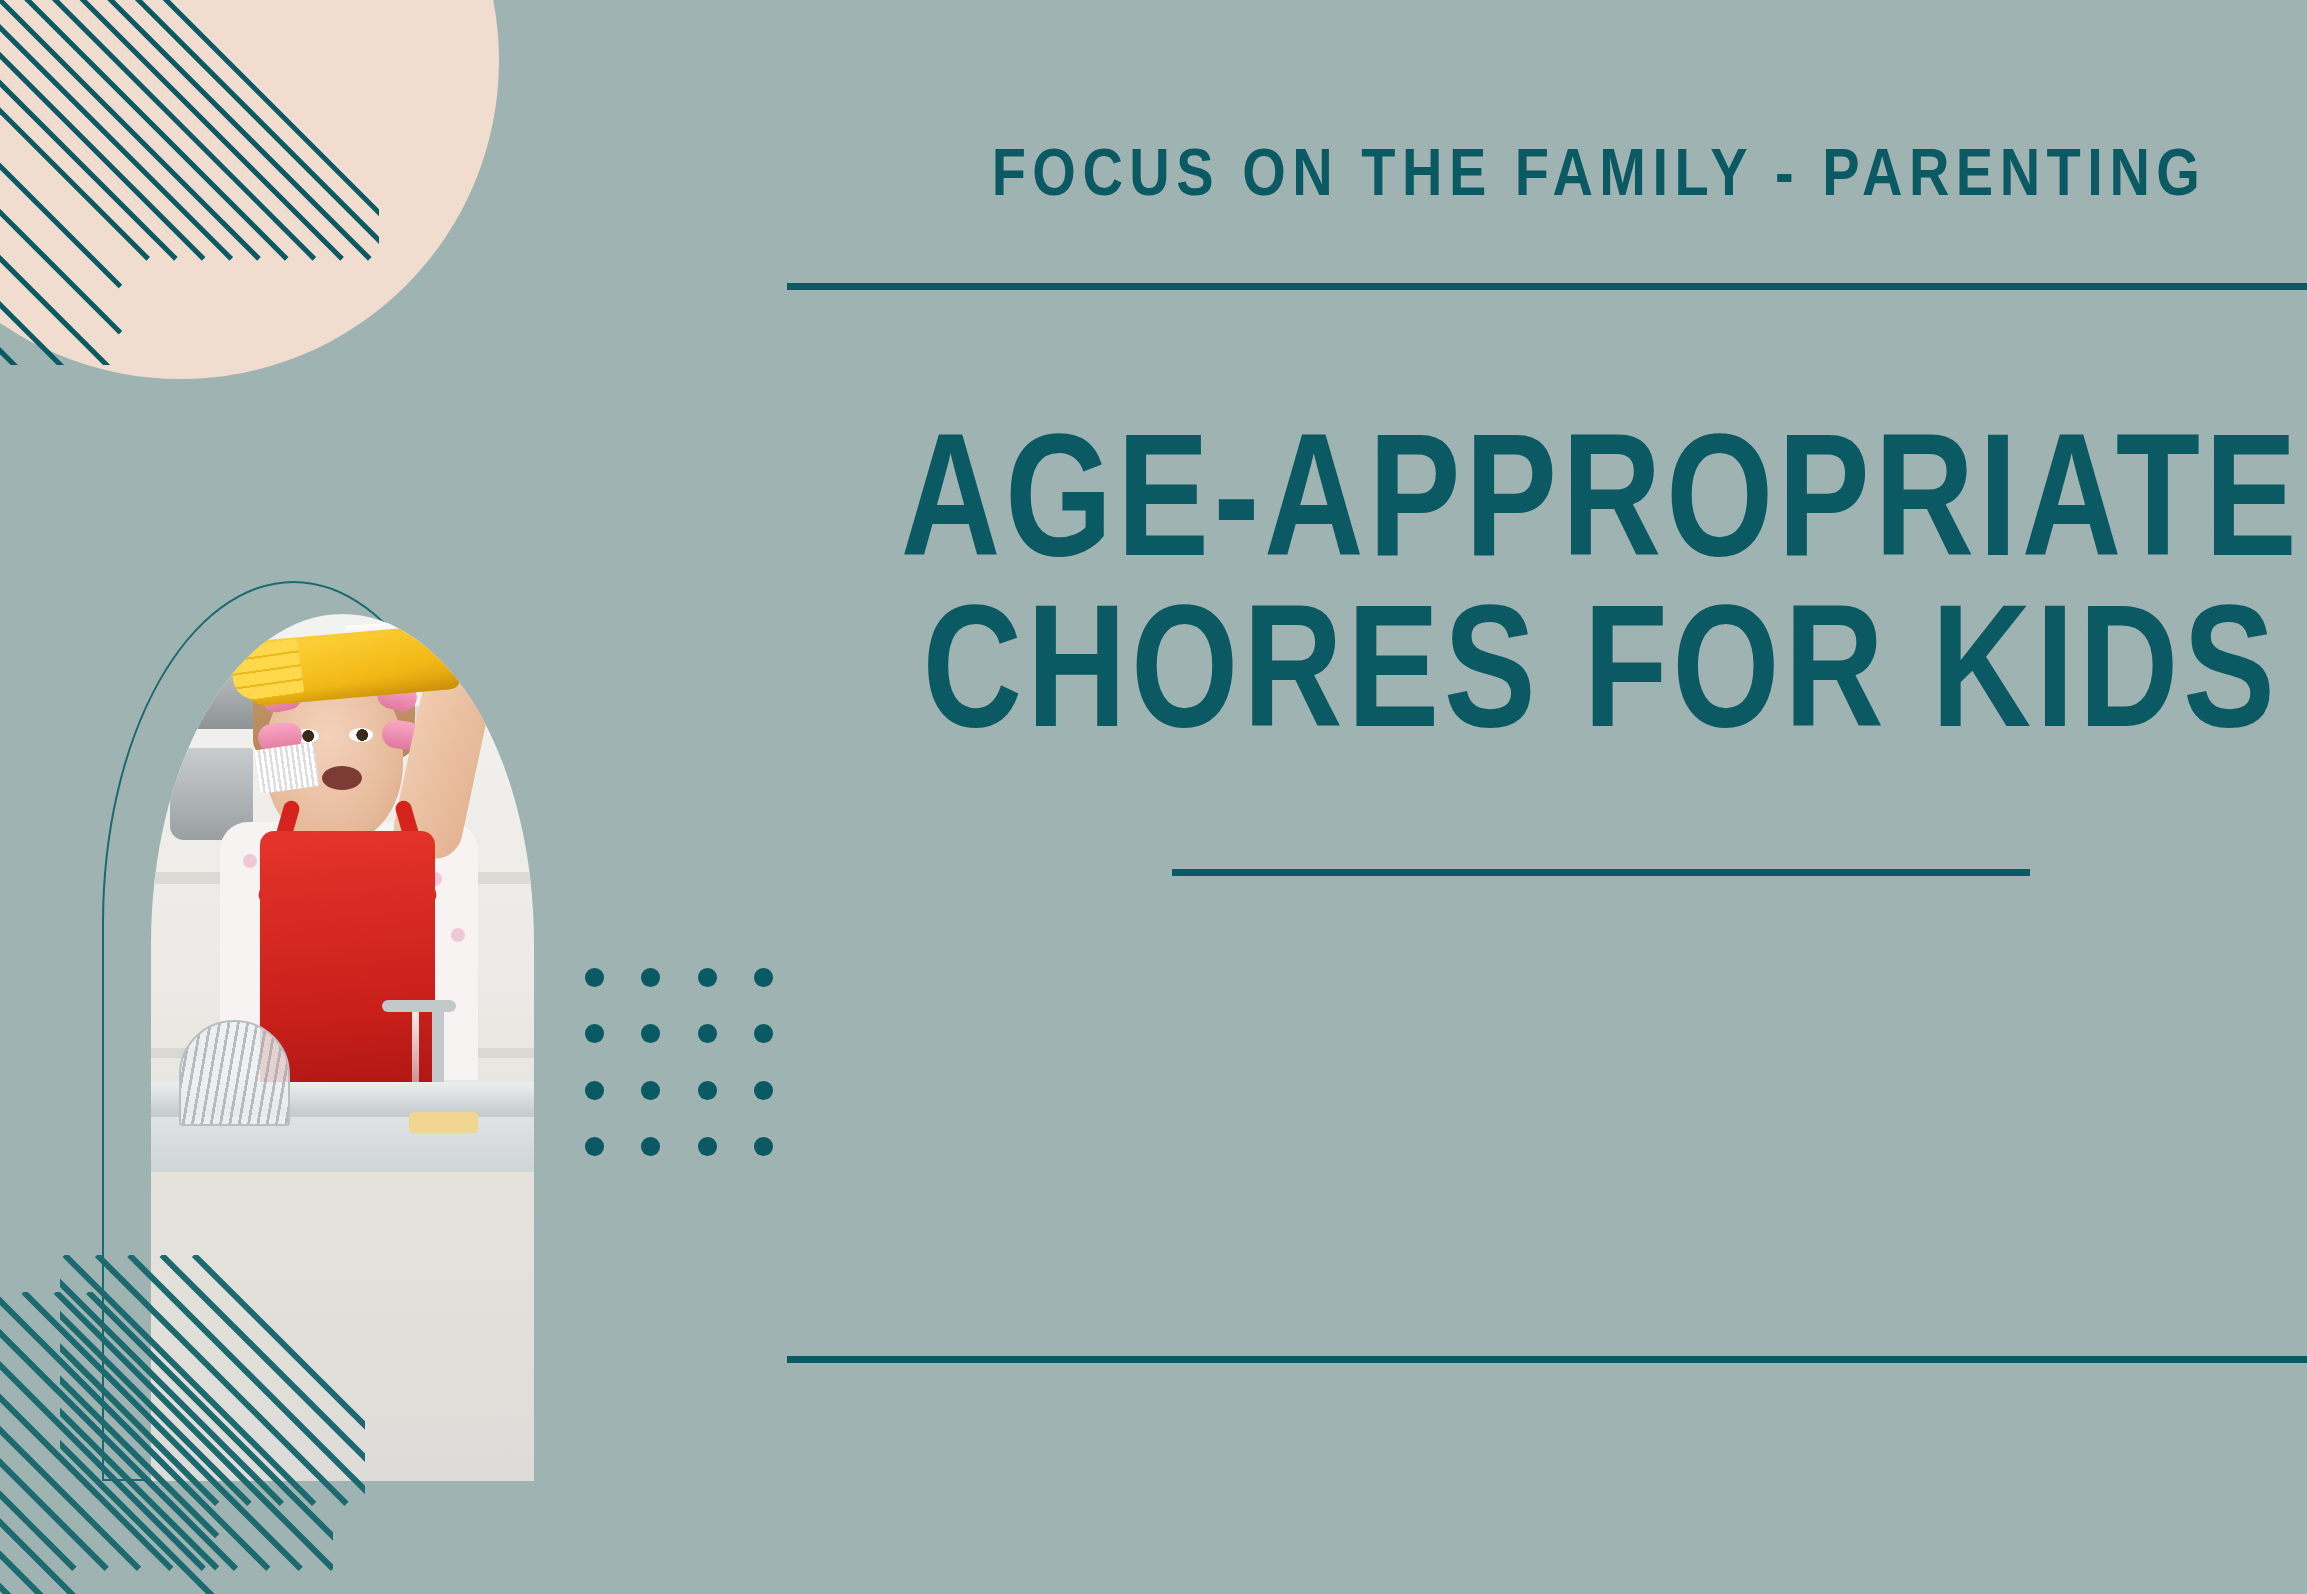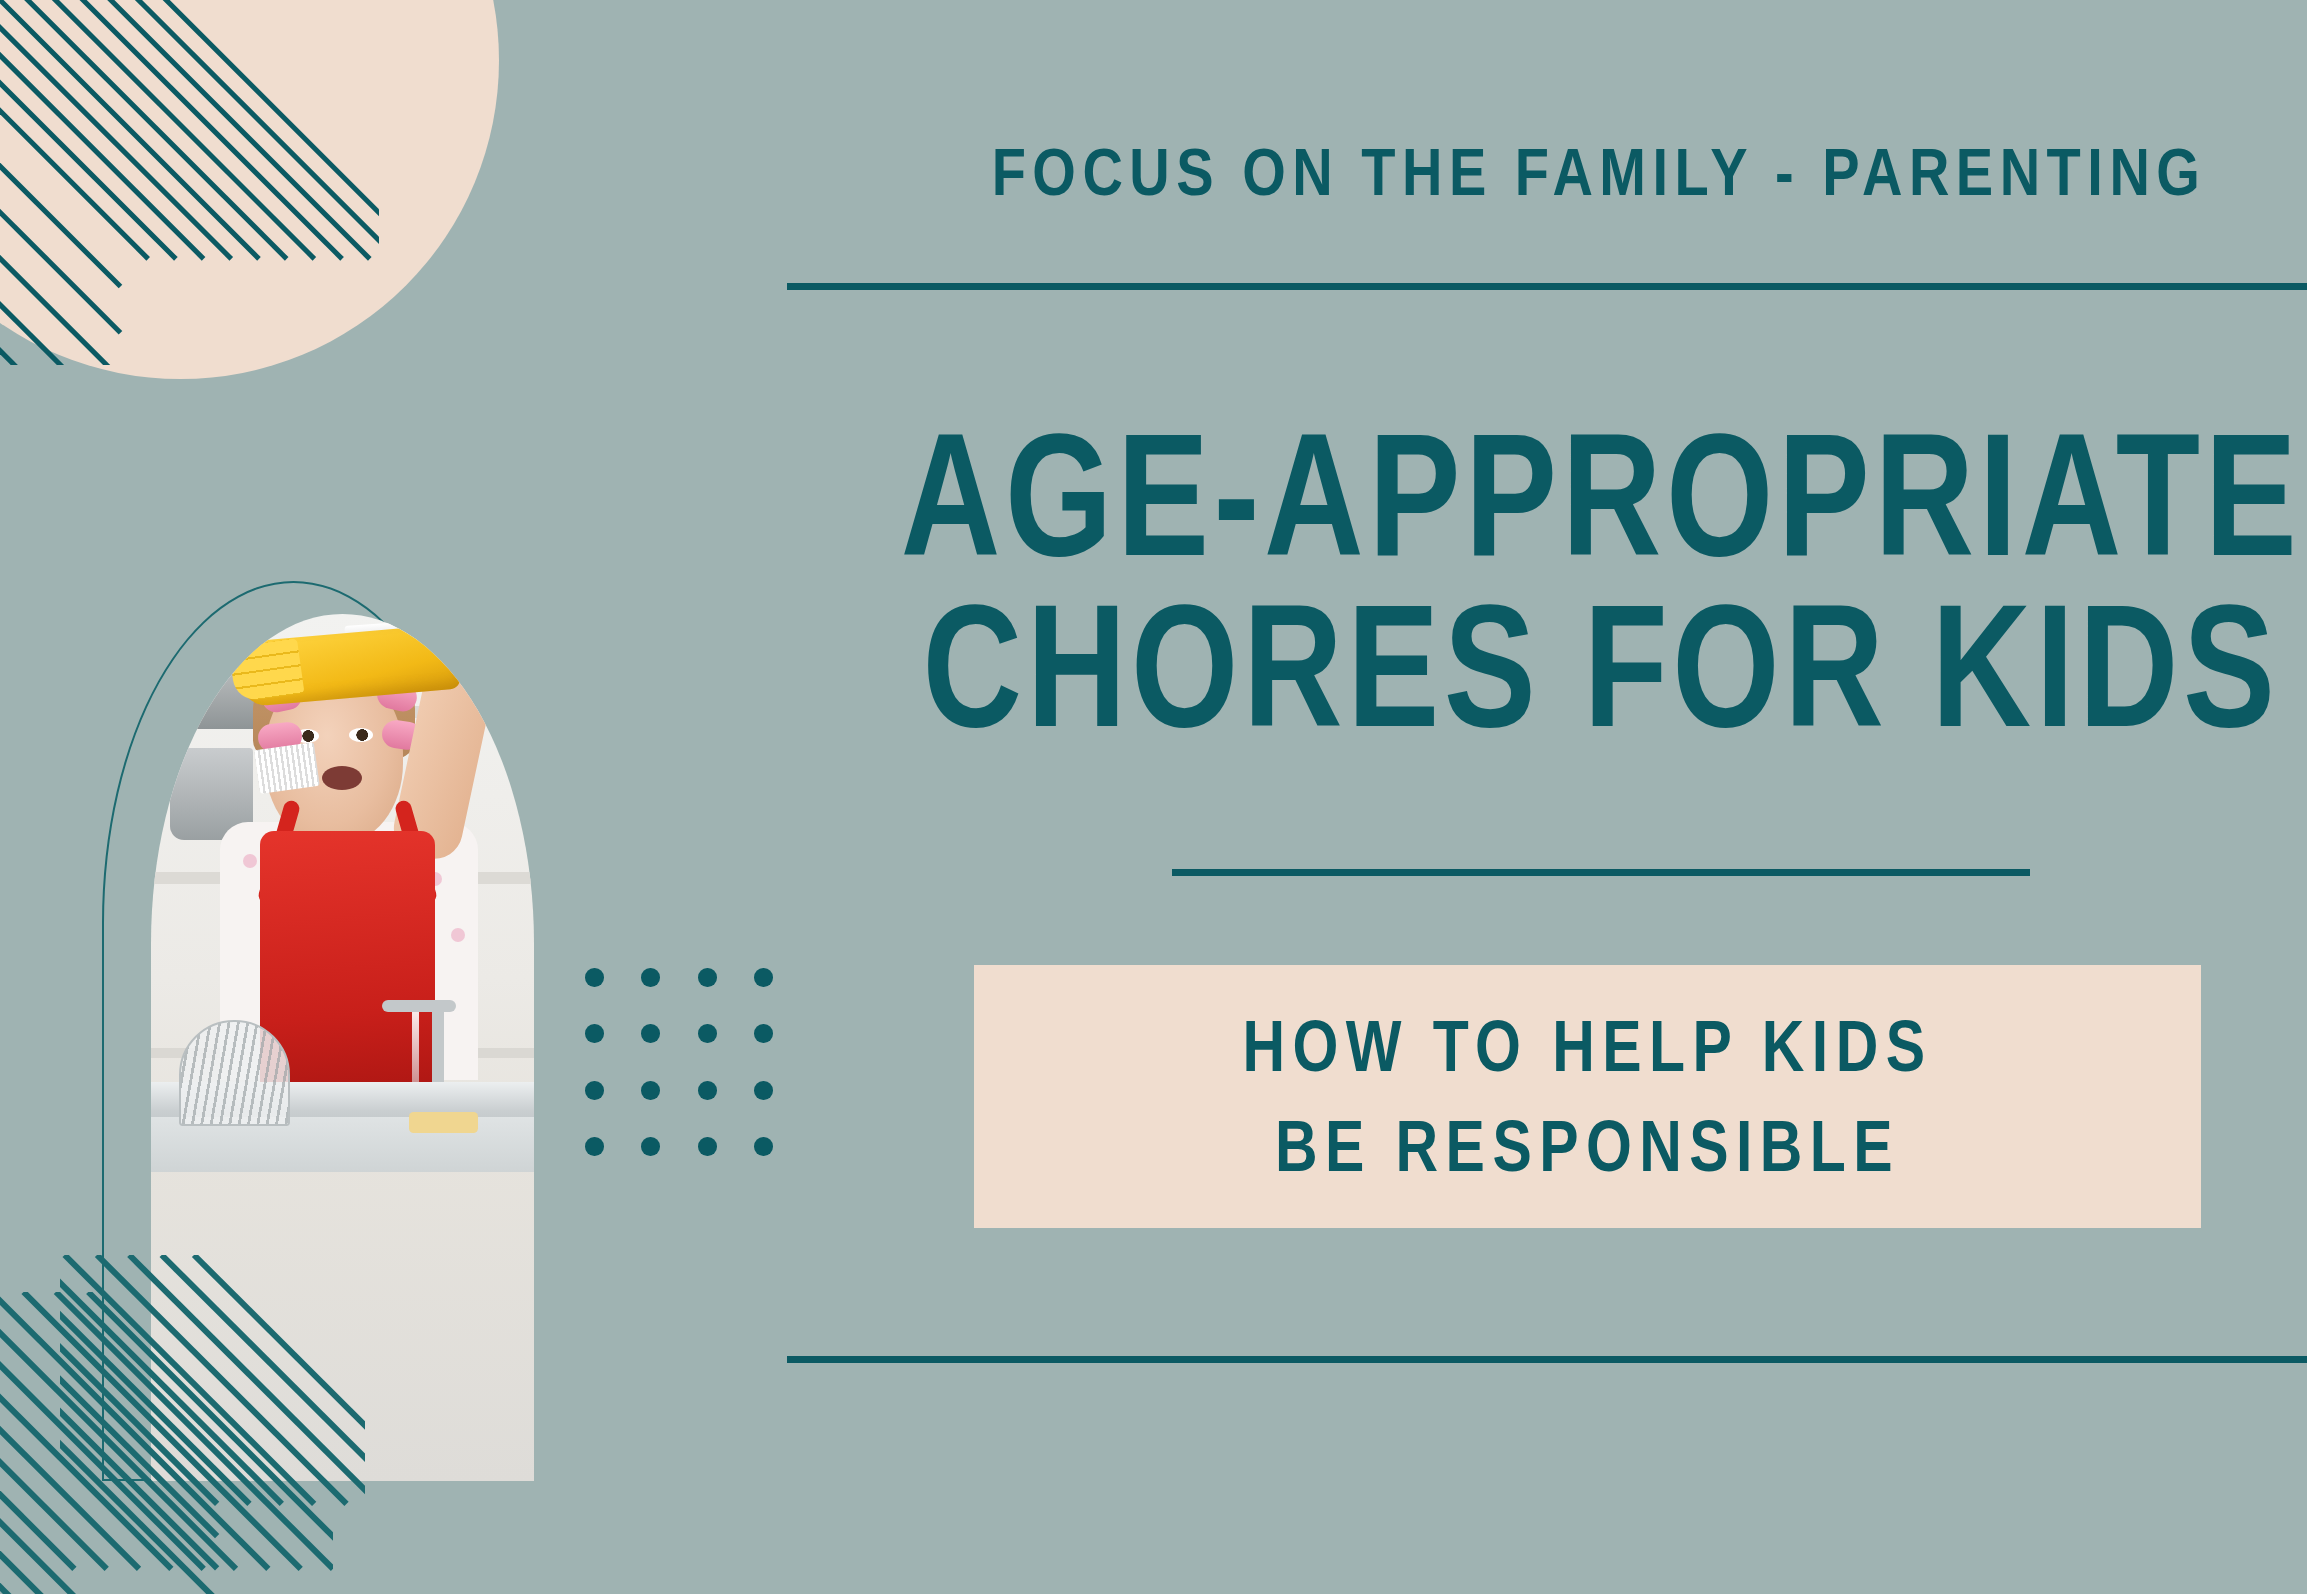--- a/index.html
+++ b/index.html
@@ -334,21 +334,17 @@
   <div class="kicker">FOCUS ON THE FAMILY - PARENTING</div>
 
   <div class="rule" id="rule-top"></div>
 
   <div class="headline" id="headline-1">AGE-APPROPRIATE</div>
 
   <div class="headline" id="headline-2">CHORES FOR KIDS</div>
 
   <div class="rule" id="rule-mid"></div>
 
-  <div class="sub-box">
-    <div class="sub-line">HOW TO HELP KIDS</div>
-    <div class="sub-line">BE RESPONSIBLE</div>
-  </div>
 
   <div class="rule" id="rule-bot"></div>
 
 </div>
 
 
 </body></html>

